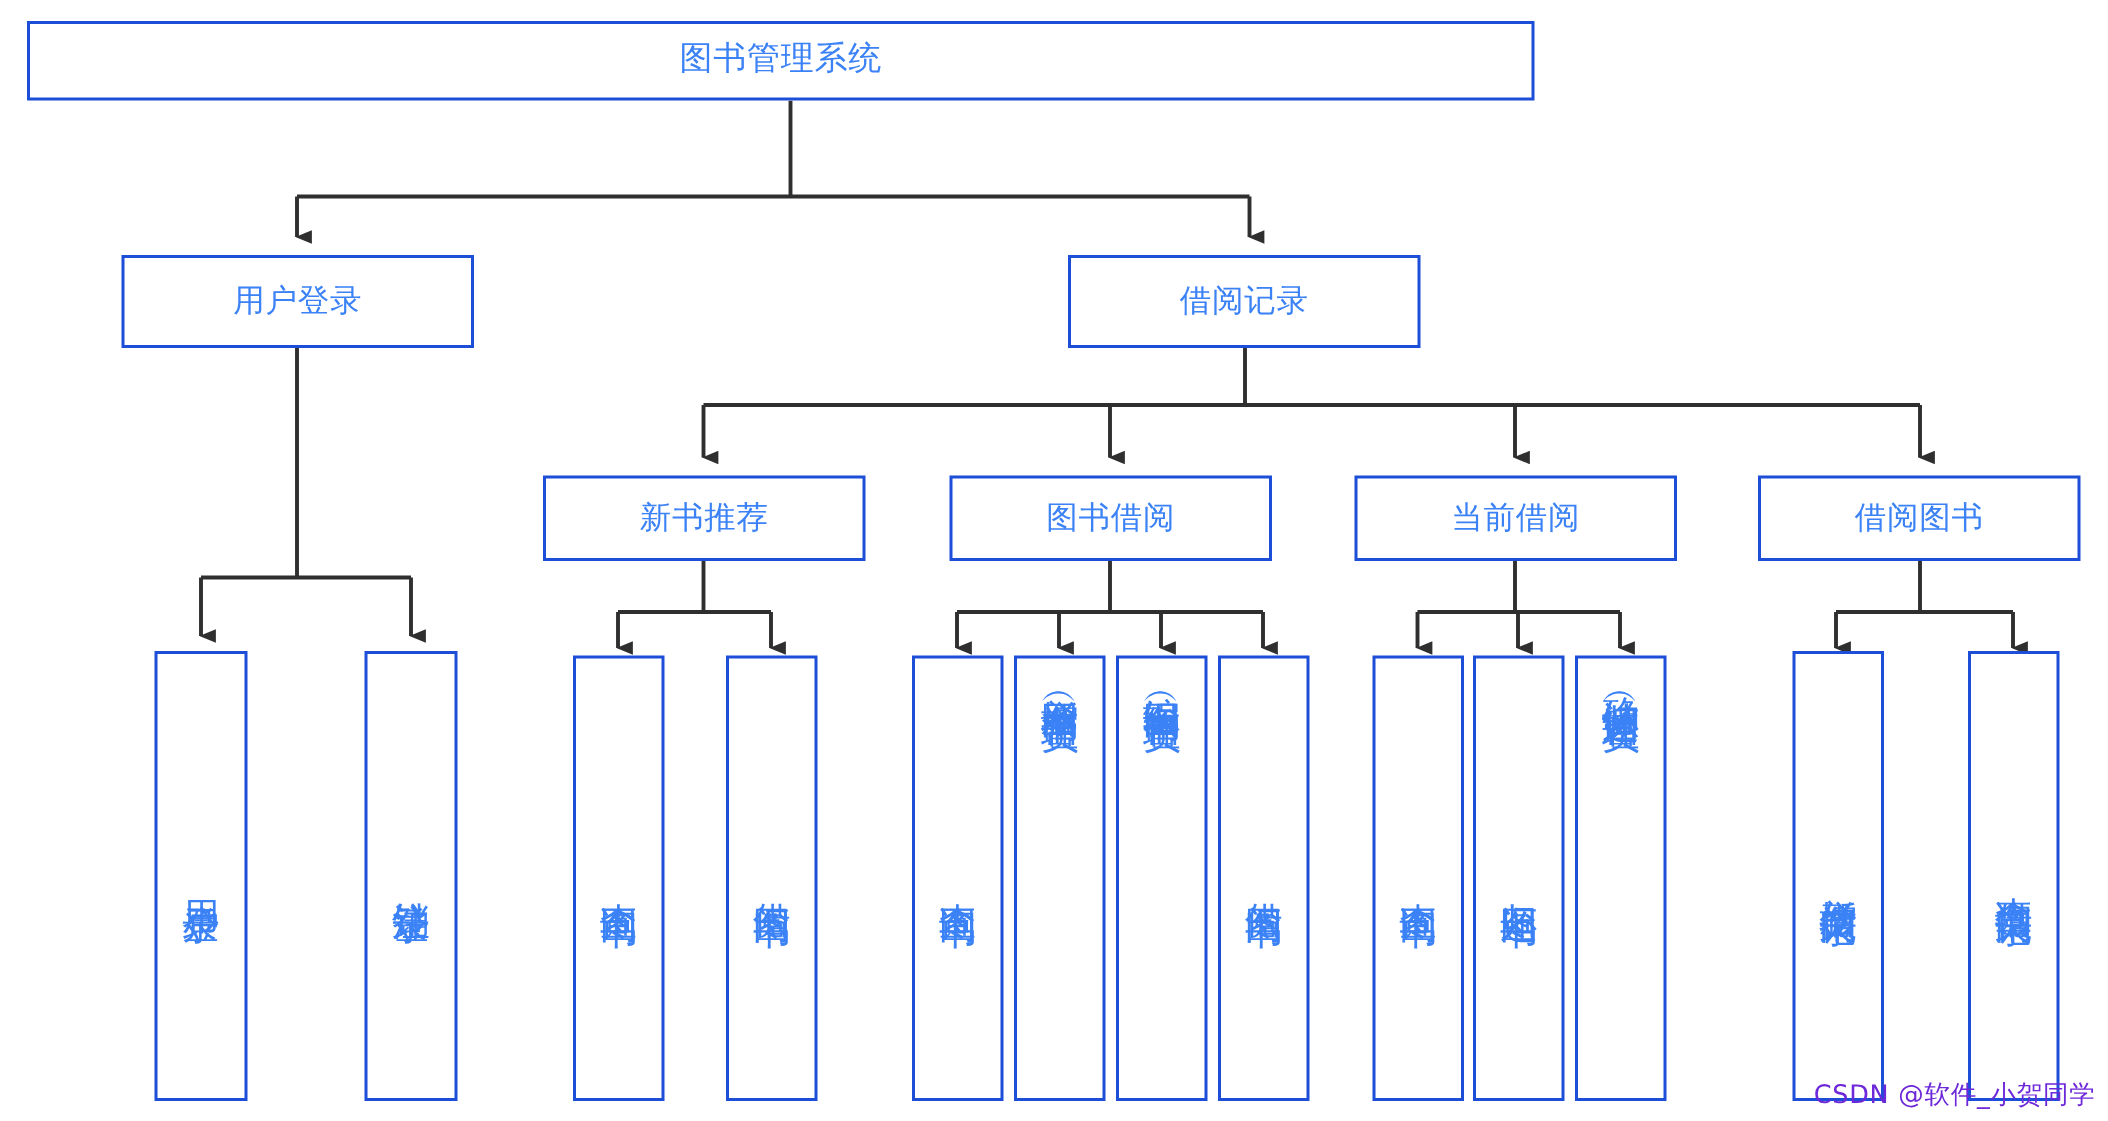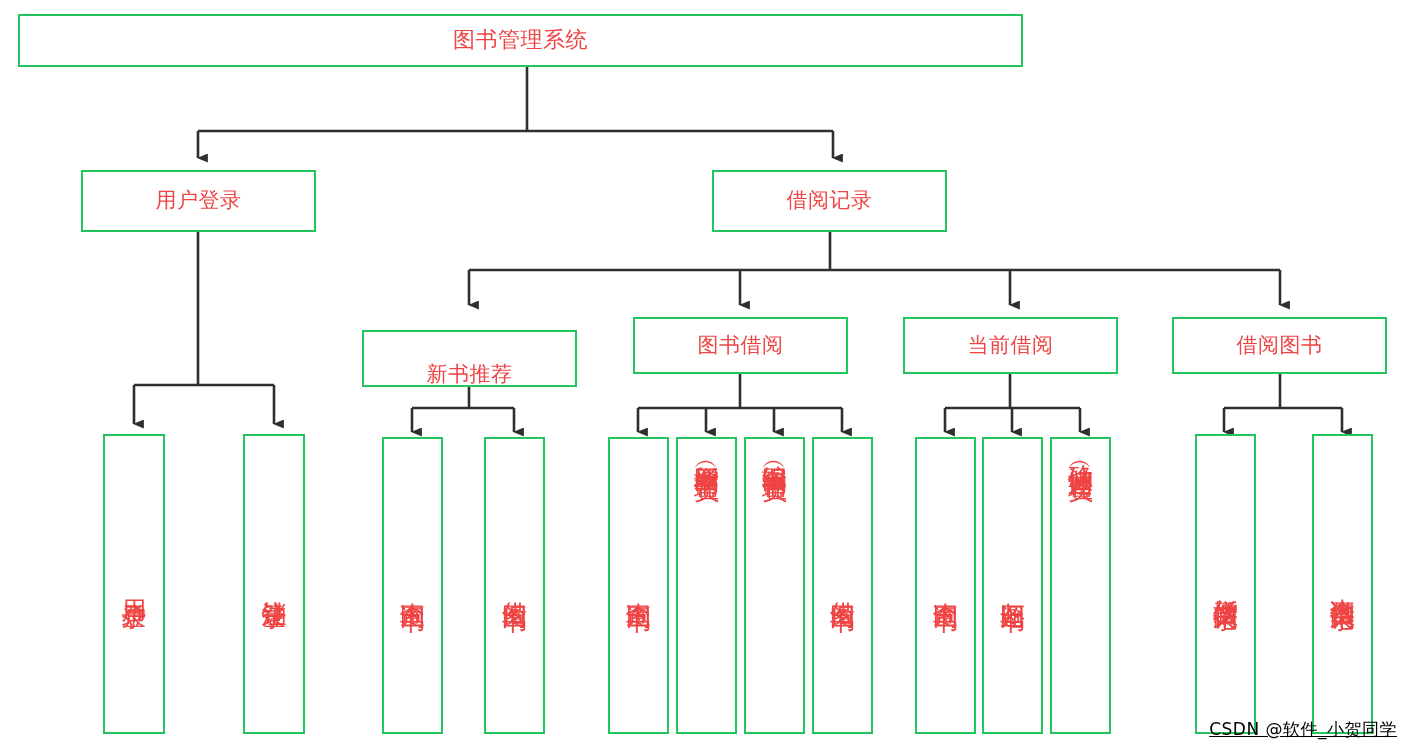--- a/index.html
+++ b/index.html
@@ -24,23 +24,23 @@
     left: 0;
     top: 0;
     width: 1405px;
     height: 747px;
     pointer-events: none;
   }
   
   .node {
     position: absolute;
     box-sizing: border-box;
-    border: 2px solid #22c55e;
+    border: 2px solid #1d4ed8;
     background: #ffffff;
-    color: #ef4444;
+    color: #3b82f6;
     display: flex;
     align-items: center;
     justify-content: center;
     z-index: 2;
   }
   .node .label {
     display: block;
     text-align: center;
     line-height: 1.02;
     letter-spacing: 0.5px;
@@ -68,25 +68,24 @@
   .node.v.mid {
     align-items: center;
     padding-top: 0;
   }
   
   #watermark {
     position: absolute;
     right: 8px;
     bottom: 6px;
     font-size: 17px;
-    color: #000000;
+    color: #6d28d9;
     letter-spacing: 0.5px;
     z-index: 3;
     white-space: nowrap;
-    text-decoration: underline;
   }
 </style>
 </head>
 <body>
 
 <div id="canvas">
 
   <svg id="links" viewBox="0 0 1405 747" width="1405" height="747">
     <defs>
       <marker id="arrow" viewBox="0 0 10 12" refX="5" refY="11" markerWidth="9" markerHeight="11" orient="auto-start-reverse" markerUnits="userSpaceOnUse">
@@ -142,21 +141,21 @@
   </div>
 
   <div class="node h" style="left:81px; top:170px; width:235px; height:62px;">
     <span class="label">用户登录</span>
   </div>
 
   <div class="node h" style="left:712px; top:170px; width:235px; height:62px;">
     <span class="label">借阅记录</span>
   </div>
 
-  <div class="node h" style="left:362px; top:330px; width:215px; height:57px;align-items:flex-end;">
+  <div class="node h" style="left:362px; top:317px; width:215px; height:57px;">
     <span class="label">新书推荐</span>
   </div>
 
   <div class="node h" style="left:633px; top:317px; width:215px; height:57px;">
     <span class="label">图书借阅</span>
   </div>
 
   <div class="node h" style="left:903px; top:317px; width:215px; height:57px;">
     <span class="label">当前借阅</span>
   </div>

